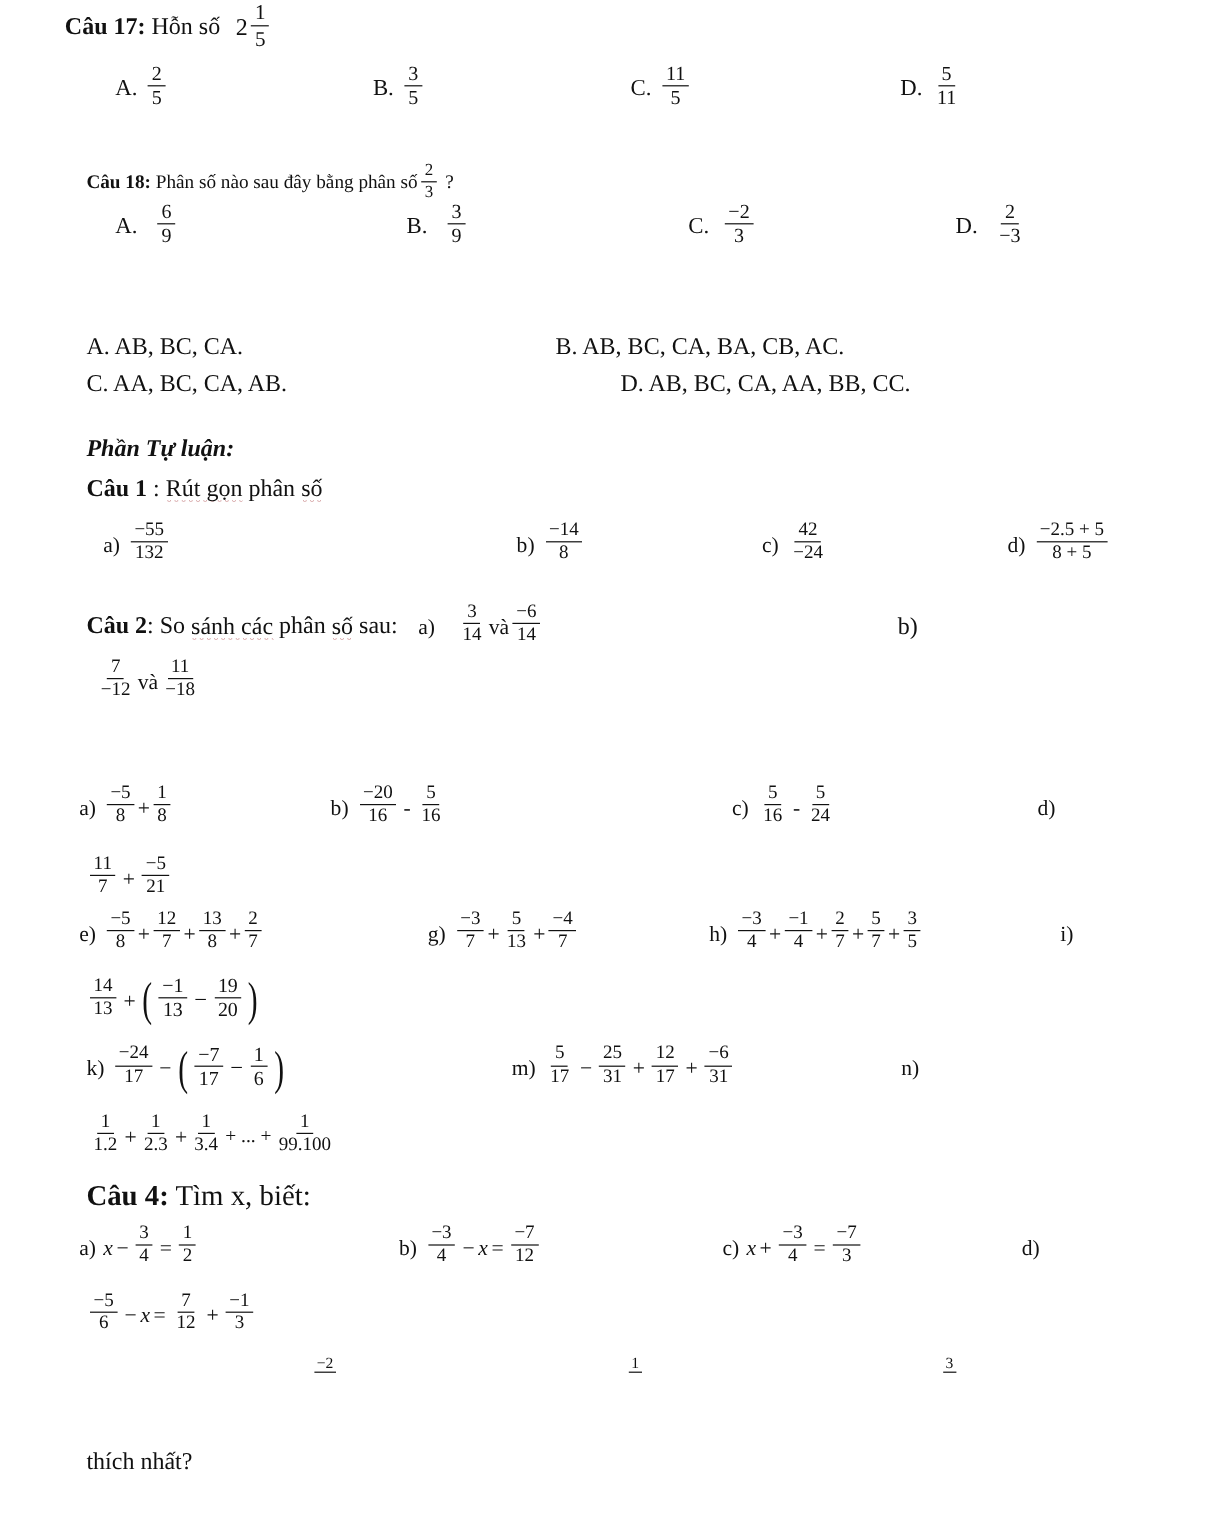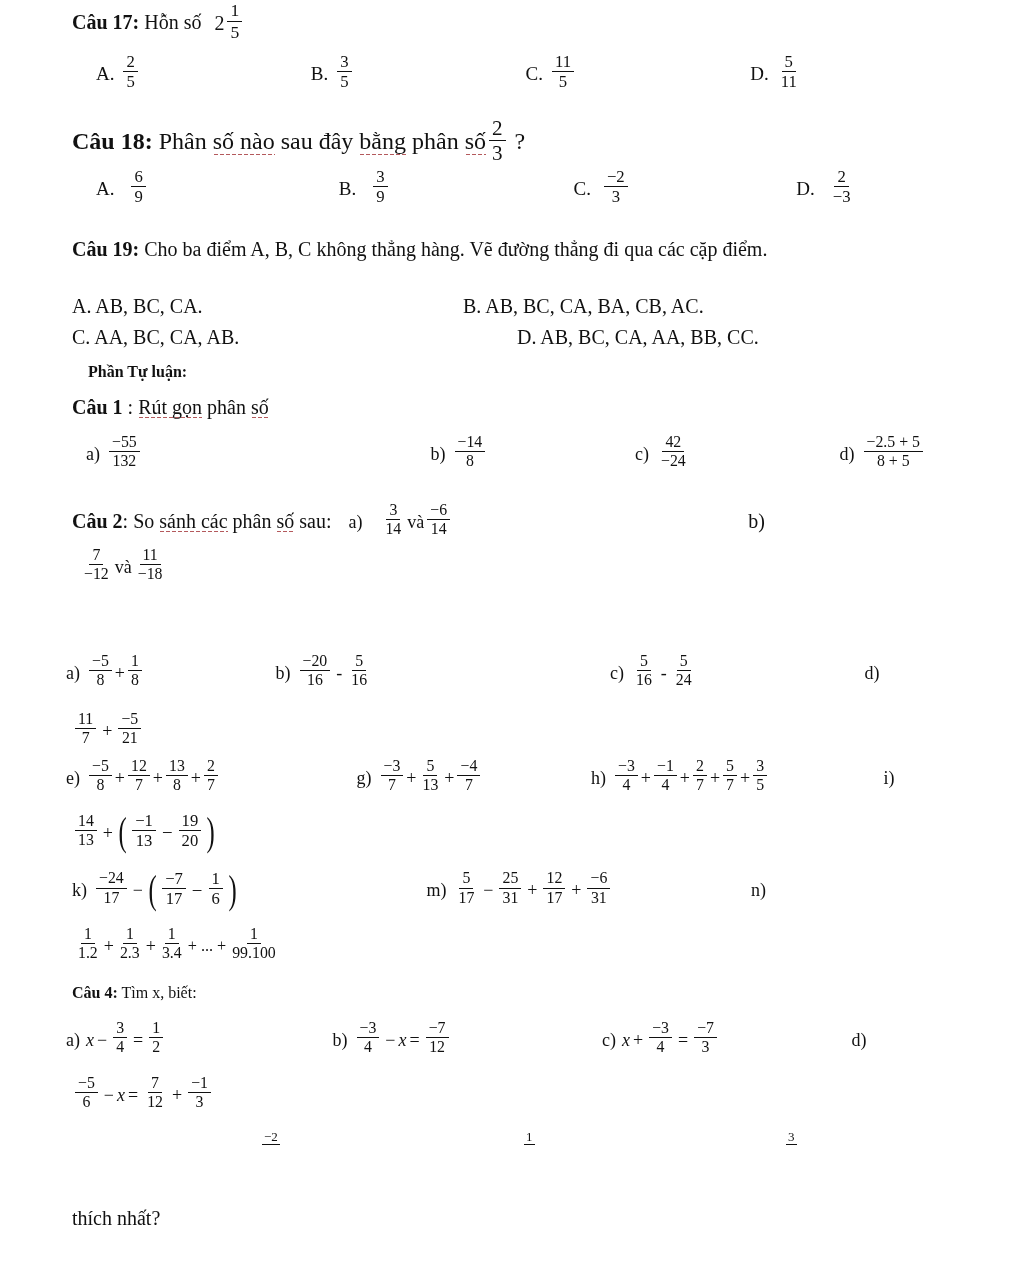--- a/index.html
+++ b/index.html
@@ -120,21 +120,21 @@
     line-height: 1;
     vertical-align: -0.55em;
     margin: 0 4px;
   }
 </style>
 </head>
 <body>
 
 <div class="page">
 
-  <div class="block" style="left:72px; top:4px; width:950px;">
+  <div class="block" style="left:54px; top:4px; width:950px;">
     <div class="row" style="font-size:20px;">
       <span class="q-label">Câu 17:</span>
       <span class="body-text">Hỗn số</span>
       <span class="mixed">
         <span style="margin-left:8px;">2</span>
         <span class="frac">
           <span class="num">1</span>
           <span class="den">5</span>
         </span>
       </span>
@@ -168,21 +168,21 @@
         <span class="tag">D.</span>
         <span class="frac">
           <span class="num">5</span>
           <span class="den">11</span>
         </span>
       </span>
     </div>
   </div>
 
   <div class="block" style="left:72px; top:120px; width:950px;">
-    <div class="row" style="font-size:24px;">
+    <div class="row" style="font-size:16px;margin-top:17px;">
       <span class="q-label">Câu 18:</span>
       <span class="body-text">Phân</span>
       <span class="body-text sq">số nào</span>
       <span class="body-text">sau đây</span>
       <span class="body-text sq">bằng</span>
       <span class="body-text">phân</span>
       <span class="body-text sq">số</span><span class="frac">
           <span class="num">2</span>
           <span class="den">3</span>
         </span>
@@ -217,38 +217,34 @@
         <span class="tag" style="margin-right:12px;">D.</span>
         <span class="frac">
           <span class="num">2</span>
           <span class="den">−3</span>
         </span>
       </span>
     </div>
   </div>
 
   <div class="block" style="left:72px; top:234px; width:950px; font-size:20px; line-height:1.5;">
-    <div class="row" style="white-space:normal;">
-      <span class="q-label">Câu 19:</span>
-      <span class="body-text">Cho ba điểm A, B, C không thẳng hàng. Vẽ đường thẳng đi qua các cặp điểm.</span>
-    </div>
-  </div>
-
-  <div class="block" style="left:72px; top:295px; width:950px; font-size:20px;">
+  </div>
+
+  <div class="block" style="left:72px; top:278px; width:950px; font-size:20px;">
     <div class="row" style="margin-bottom:8px;">
       <span class="item" style="width:386px;">A. AB, BC, CA.</span>
       <span class="item">B. AB, BC, CA, BA, CB, AC.</span>
     </div>
     <div class="row">
       <span class="item" style="width:440px;">C. AA, BC, CA, AB.</span>
       <span class="item">D. AB, BC, CA, AA, BB, CC.</span>
     </div>
   </div>
 
-  <div class="block" style="left:88px; top:363px; font-size:16px;">
+  <div class="block" style="left:72px; top:363px; font-size:20px;font-style:italic;">
     <span class="q-label">Phần Tự luận:</span>
   </div>
 
   <div class="block" style="left:72px; top:396px; font-size:20px;">
     <span class="q-label">Câu 1</span>
     <span class="body-text">:</span>
     <span class="body-text sq">Rút gọn</span>
     <span class="body-text">phân</span>
     <span class="body-text sq">số</span>
   </div>
@@ -549,21 +545,21 @@
           <span class="den">3.4</span>
         </span>
         <span style="font-size:0.9em;">+ ... +</span>
         <span class="frac">
           <span class="num">1</span>
           <span class="den">99.100</span>
         </span>
     </span>
   </div>
 
-  <div class="block" style="left:72px; top:984px; font-size:16px;text-align:right;">
+  <div class="block" style="left:72px; top:984px; font-size:24px;text-align:right;">
     <span class="q-label">Câu 4:</span>
     <span class="body-text">Tìm x, biết:</span>
   </div>
 
   <div class="block" style="left:66px; top:1022px; width:958px; font-size:18px;">
     <div class="row">
       <span class="item" style="width:262px;">
         <span class="tag">a)</span>
         <span class="var">x</span>
           <span class="op">−</span>

